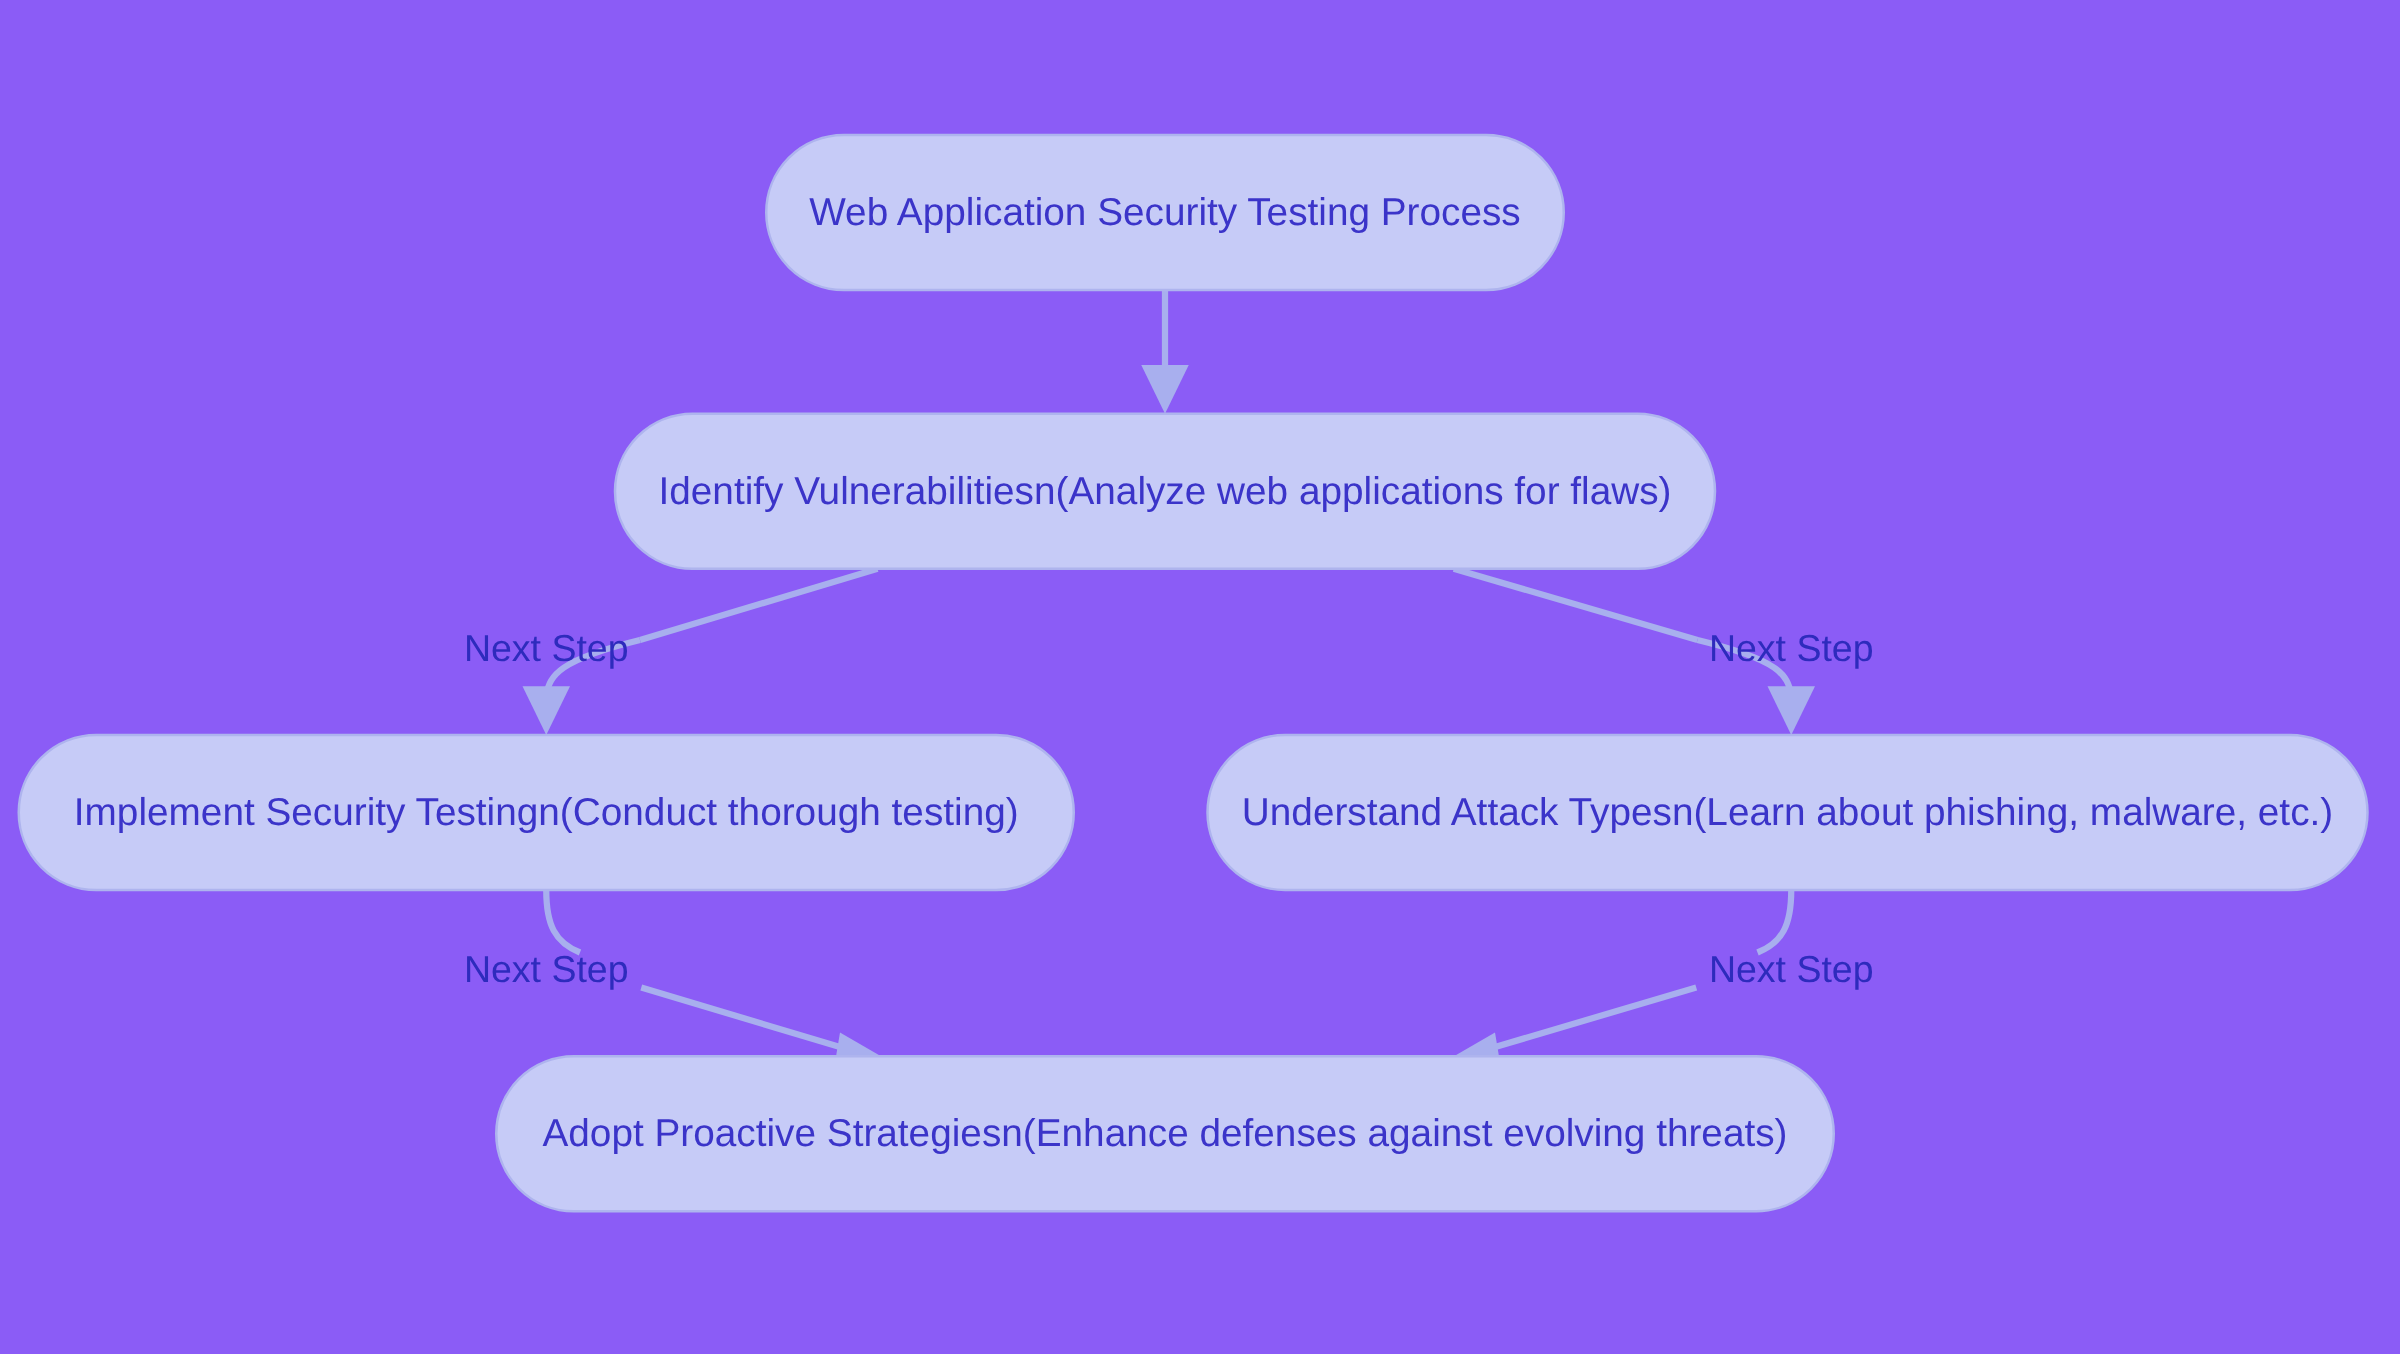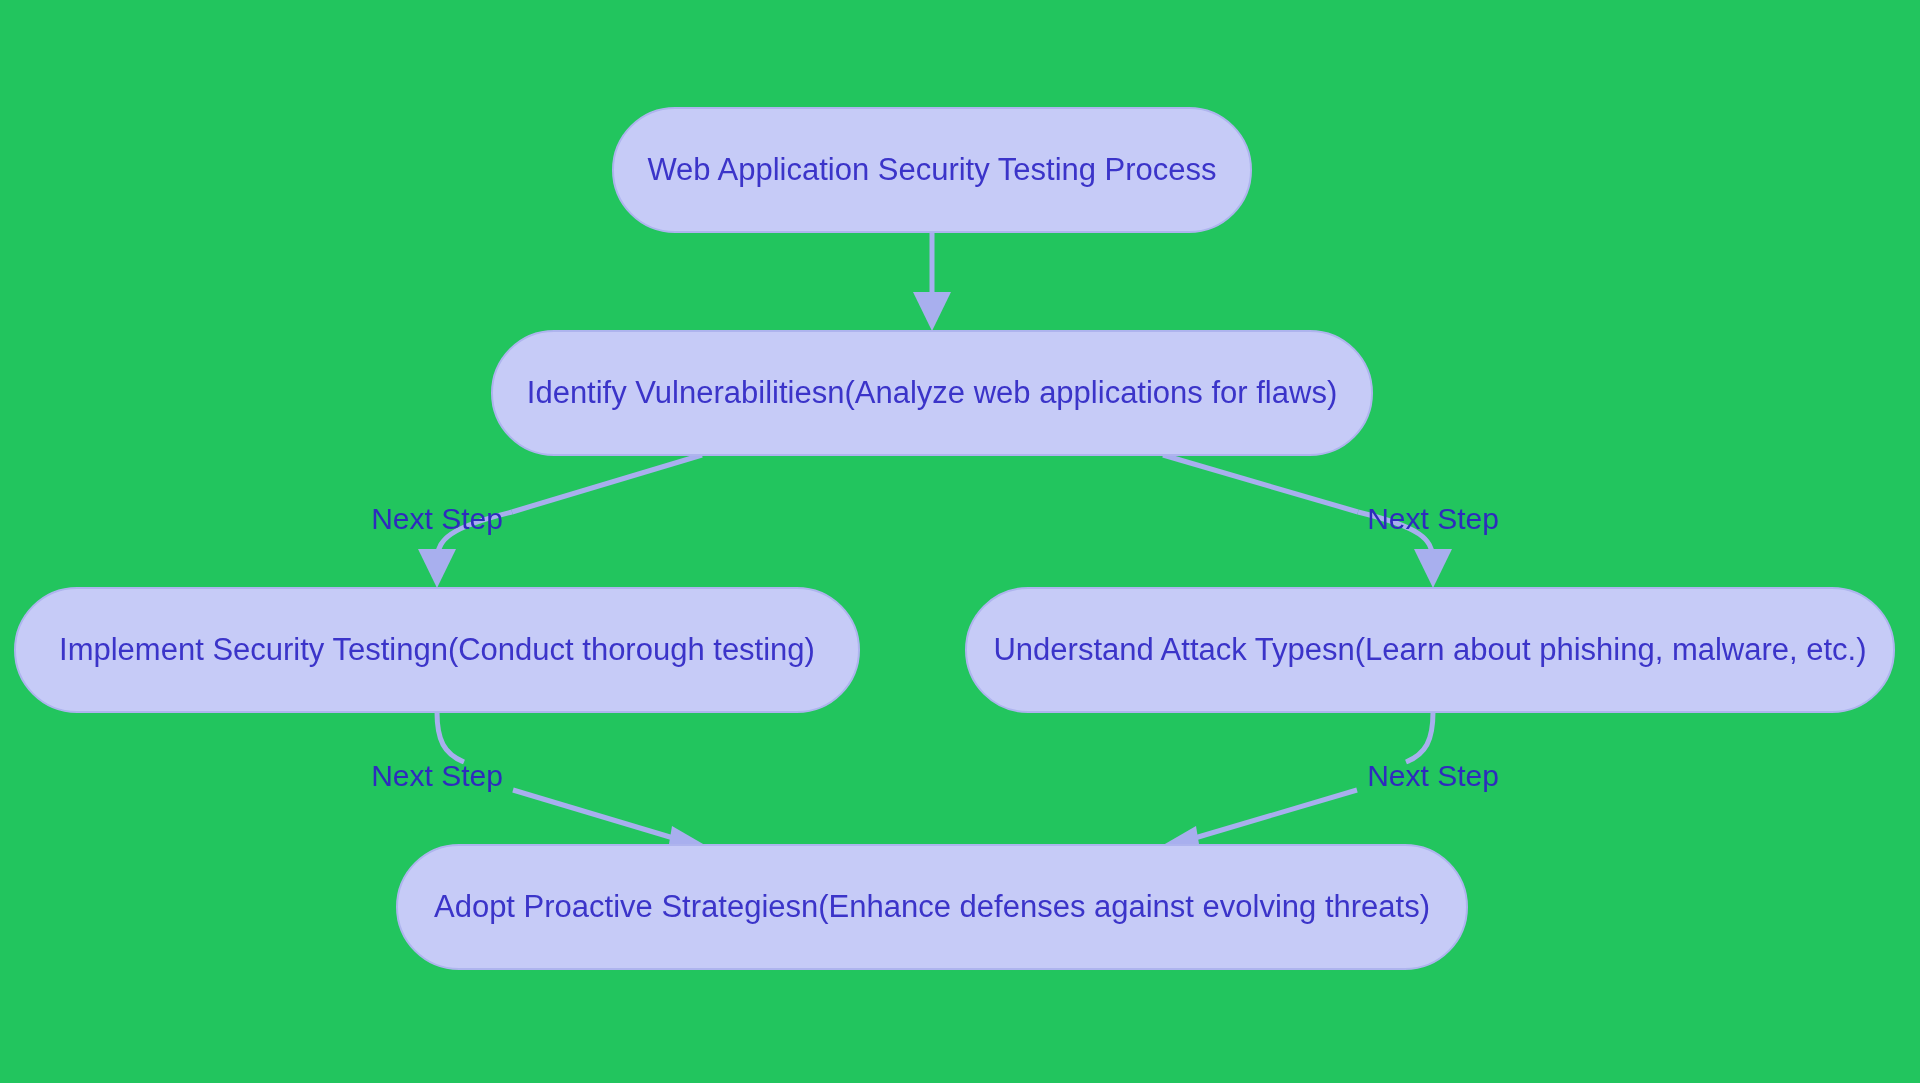--- a/index.html
+++ b/index.html
@@ -11,21 +11,21 @@
   body {
     width: 1920px;
     height: 1083px;
     font-family: "Liberation Sans", sans-serif;
     overflow: hidden;
   }
   #flow-root {
     position: relative;
     width: 1920px;
     height: 1083px;
-    background: #22c55e;
+    background: #8b5cf6;
   }
   svg#flow-svg {
     display: block;
     width: 1920px;
     height: 1083px;
   }
   .node-shape {
     fill: #c6cbf7;
     stroke: #aeb4ee;
     stroke-width: 2;

